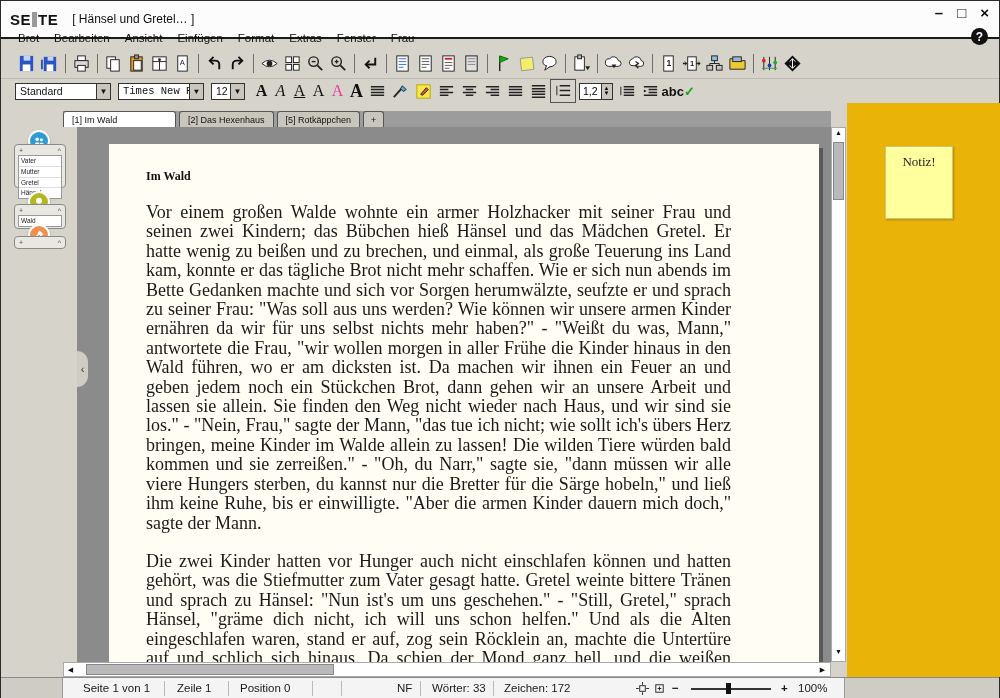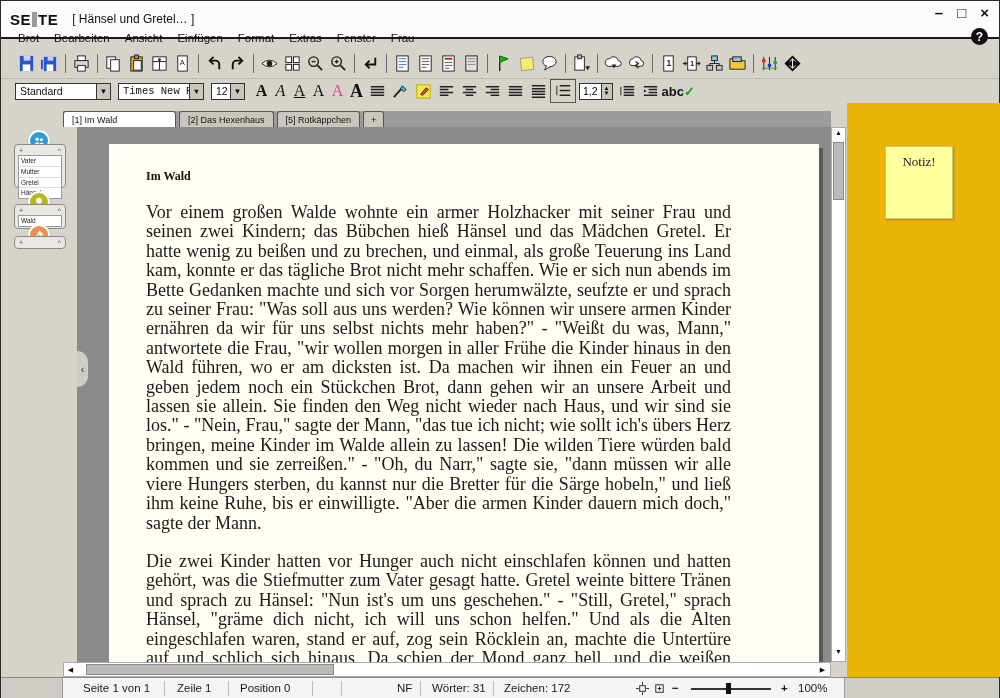--- a/index.html
+++ b/index.html
@@ -498,21 +498,21 @@
     <div class="grip"></div>
     <span class="st" style="left:82px">Seite 1  von 1</span>
     <div class="sep" style="left:163px"></div>
     <span class="st" style="left:176px">Zeile 1</span>
     <div class="sep" style="left:227px"></div>
     <span class="st" style="left:239px">Position 0</span>
     <div class="sep" style="left:311px"></div>
     <div class="sep" style="left:340px"></div>
     <span class="st" style="left:396px">NF</span>
     <div class="sep" style="left:419px"></div>
-    <span class="st" style="left:431px">Wörter:  31</span>
+    <span class="st" style="left:431px">Wörter:  33</span>
     <div class="sep" style="left:492px"></div>
     <span class="st" style="left:503px">Zeichen:  172</span>
     <span class="st" style="left:635px;top:4px"><svg width="13" height="13" viewBox="0 0 14 14">
           <rect x="4" y="4" width="6" height="6" fill="none" stroke="#222"></rect>
           <path d="M7 0 V3 M7 11 V14 M0 7 H3 M11 7 H14" stroke="#222"></path>
         </svg></span>
     <span class="st" style="left:652px;top:4px"><svg width="13" height="13" viewBox="0 0 14 14">
           <rect x="3" y="3" width="8" height="8" fill="none" stroke="#222"></rect>
           <path d="M5 7 H9 M7 5 V9" stroke="#222"></path>
         </svg></span>

